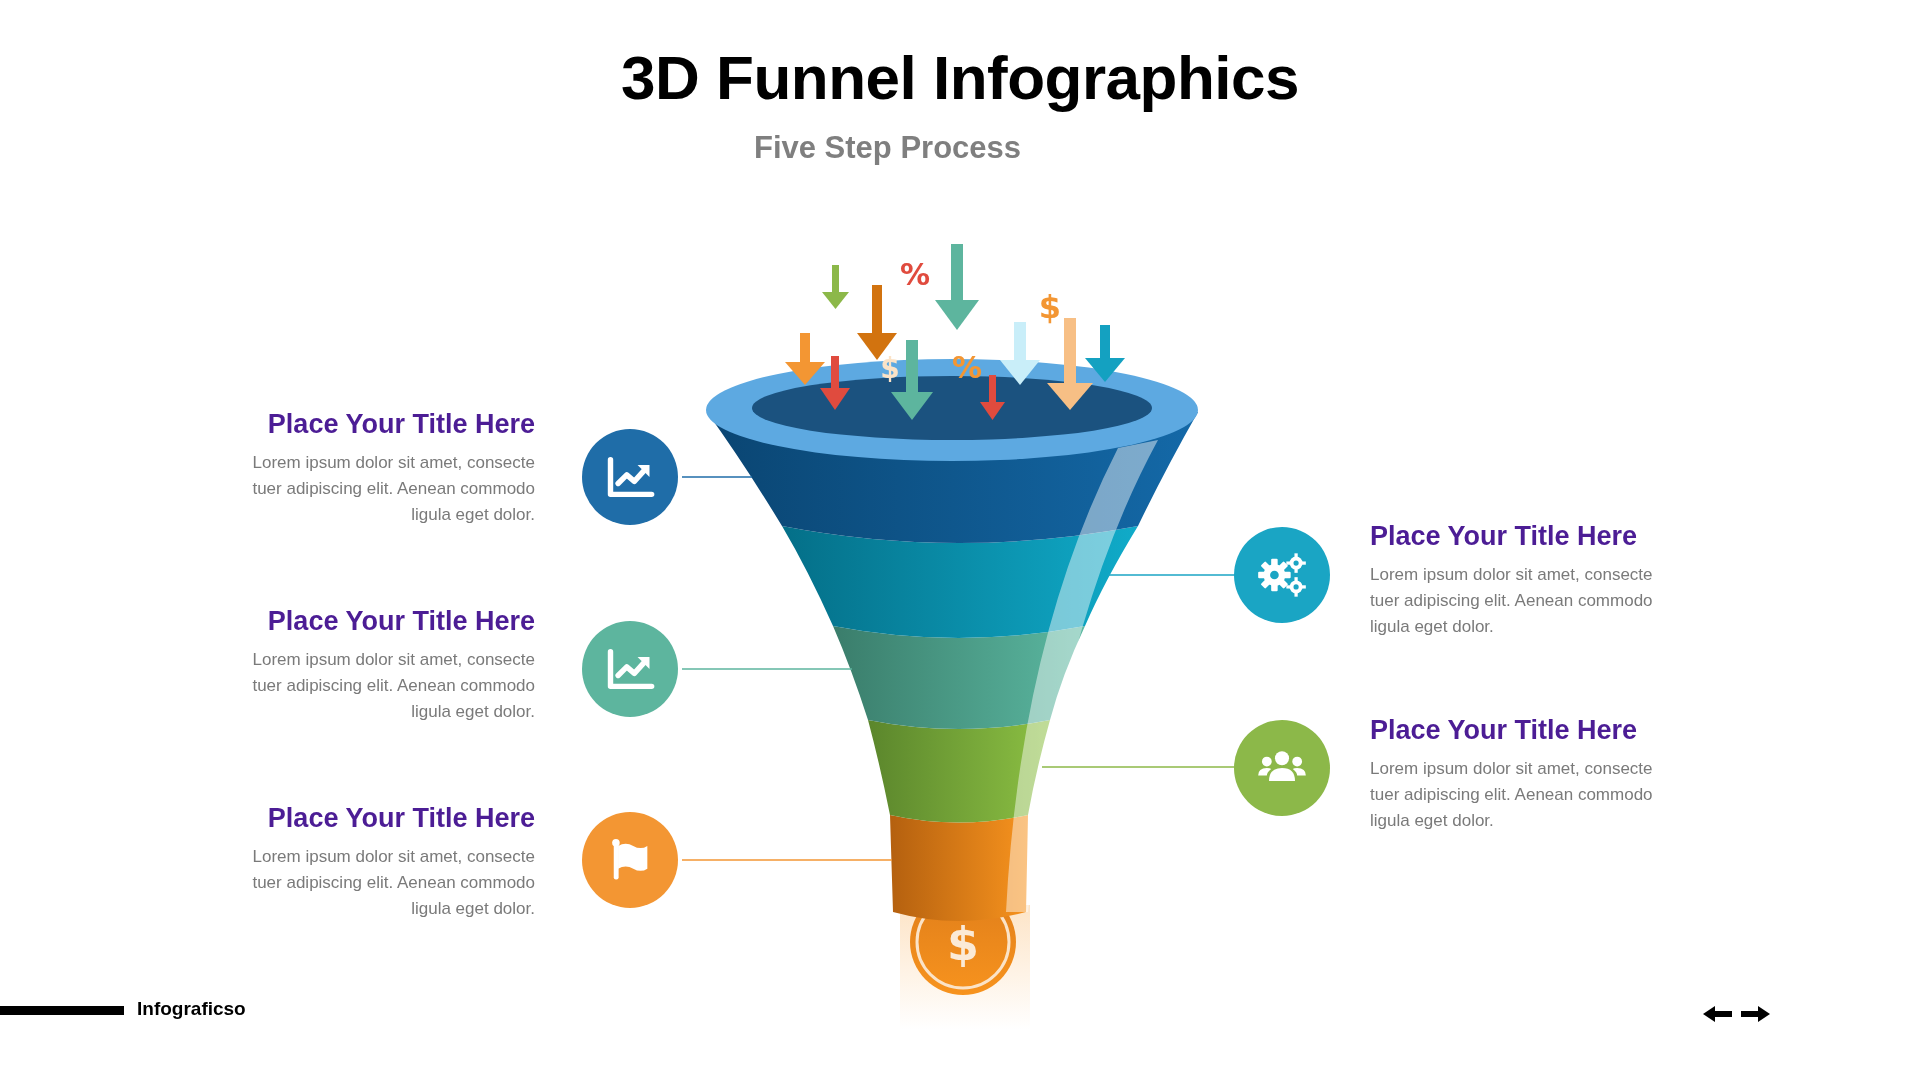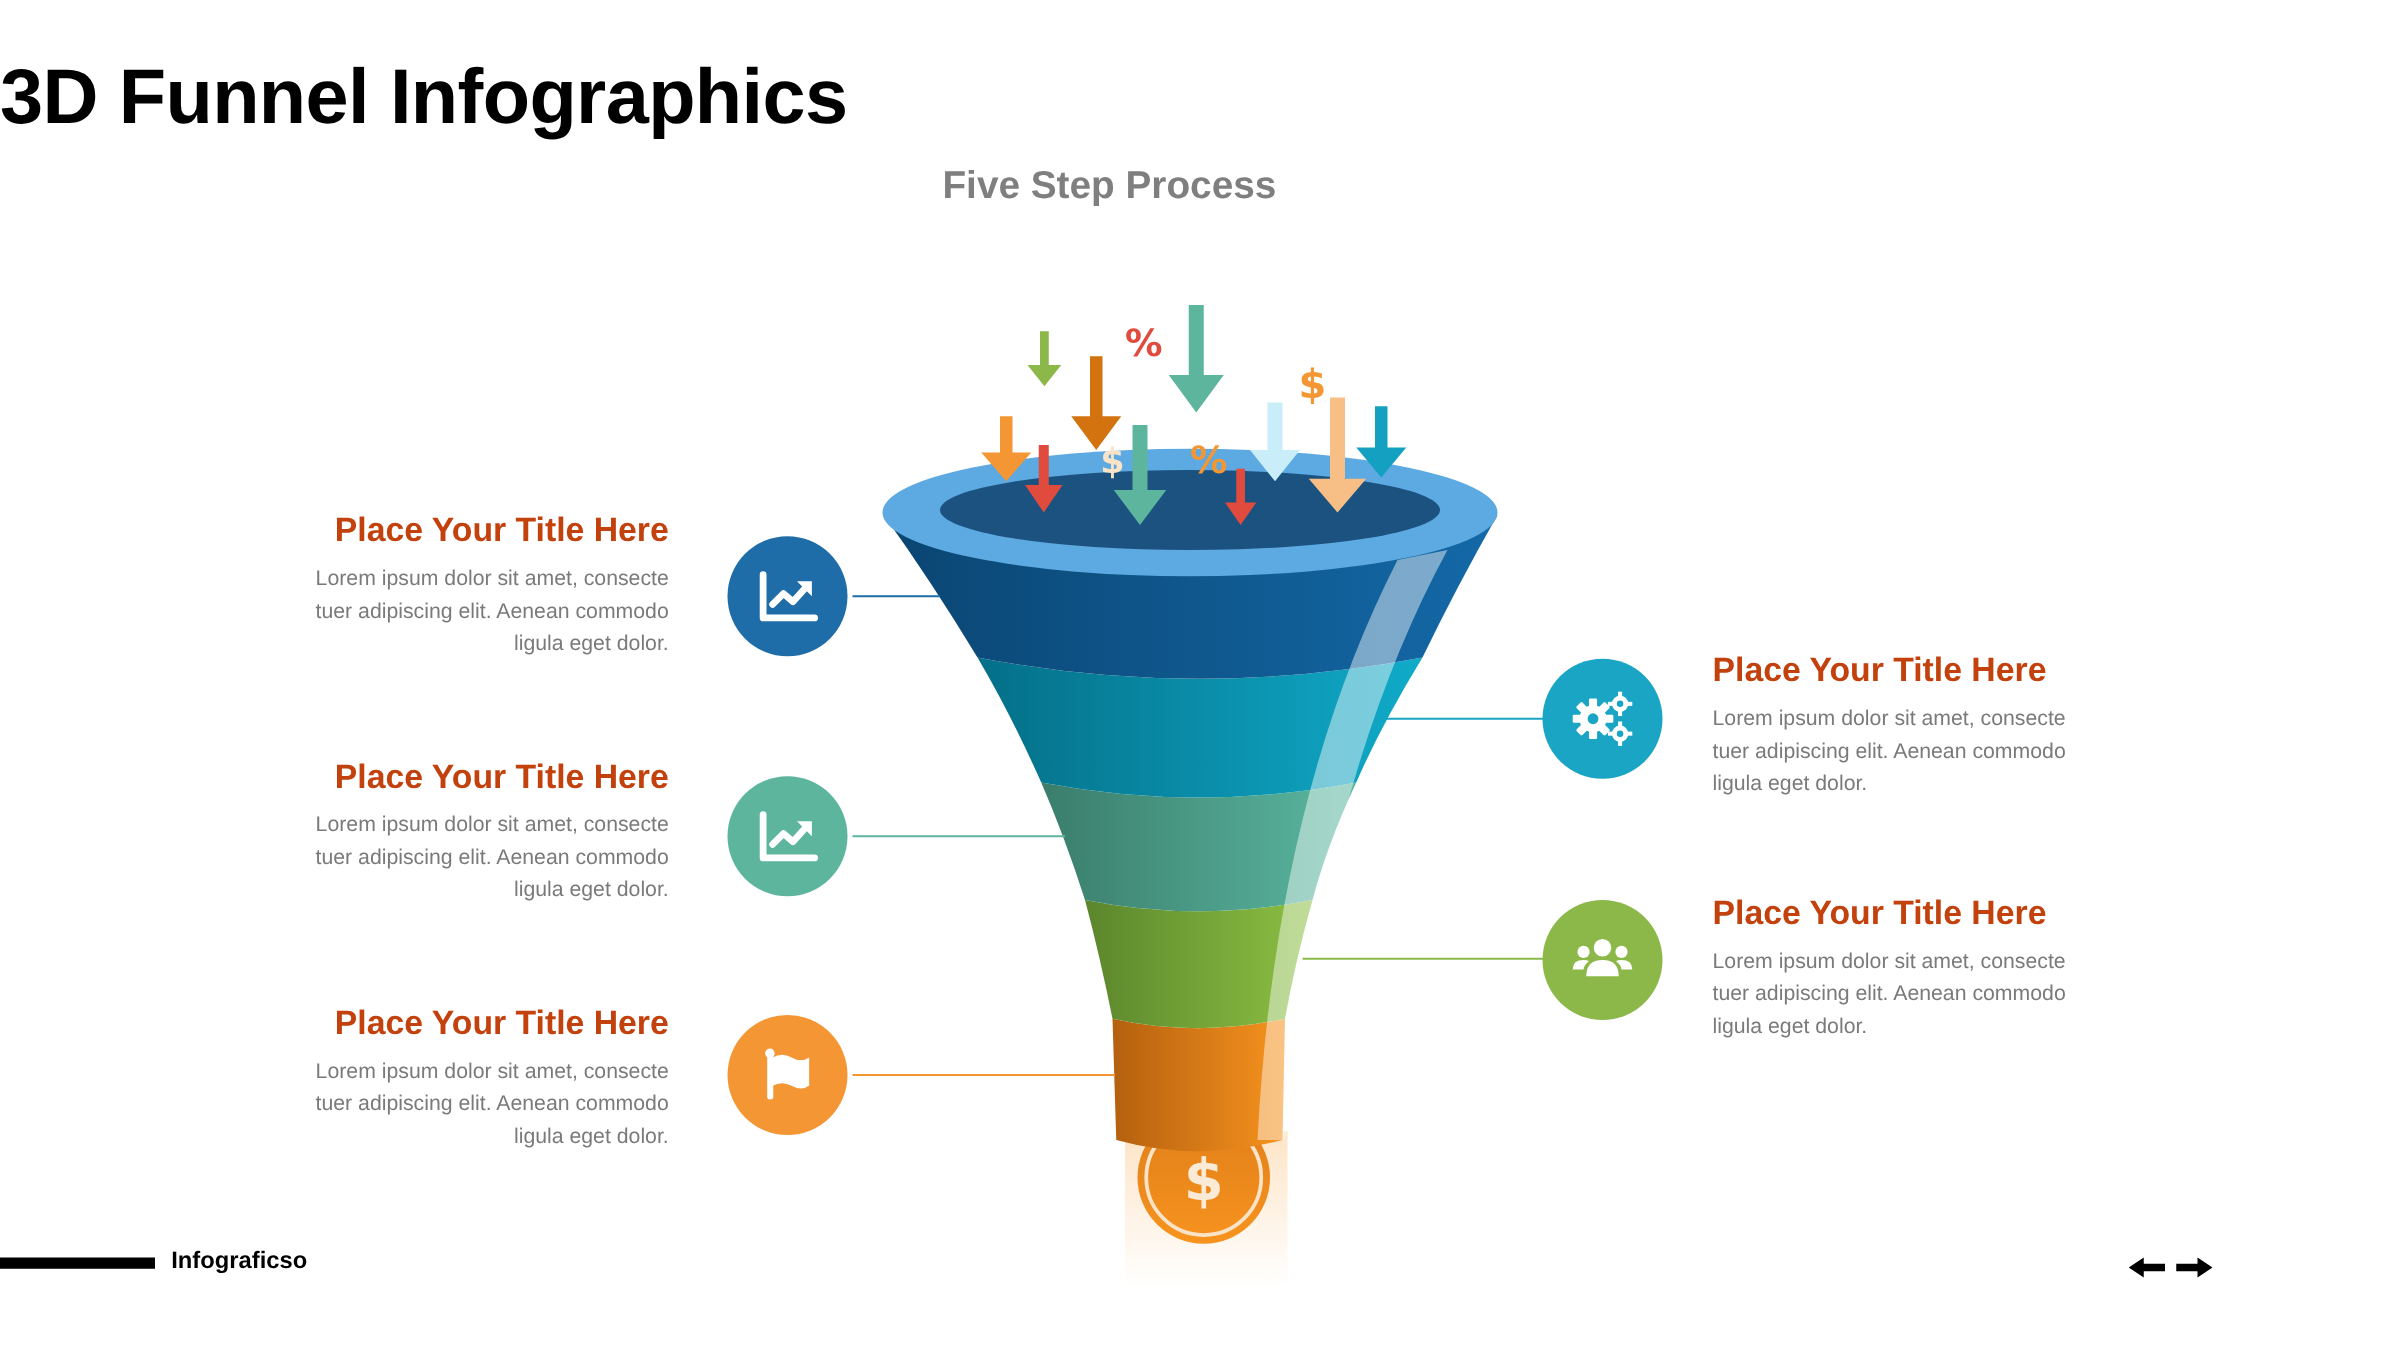--- a/index.html
+++ b/index.html
@@ -1,22 +1,22 @@
 <!DOCTYPE html>
 <html><head>
 <meta charset="utf-8">
 <style>
   html, body { margin:0; padding:0; background:#ffffff; }
   body { width:1920px; height:1080px; position:relative; overflow:hidden; font-family:"Liberation Sans", "DejaVu Sans", sans-serif; }
-  .title { position:absolute; left:0; width:1920px; top:42px; text-align:left; font-size:62px; font-weight:bold; color:#000; letter-spacing:-0.5px; }
+  .title { position:absolute; left:0; width:1920px; top:42px; text-align:center; font-size:62px; font-weight:bold; color:#000; letter-spacing:-0.5px; }
   .subtitle { position:absolute; left:0; width:1775px; top:130px; text-align:center; font-size:31px; font-weight:bold; color:#7f7f7f; }
   .block { position:absolute; width:380px; }
   .block.left { text-align:right; left:155px; }
   .block.right { text-align:left; left:1370px; }
-  .block .btitle { font-size:27px; font-weight:bold; color:#c2410c; margin:0 0 10px 0; line-height:32px; }
+  .block .btitle { font-size:27px; font-weight:bold; color:#4c1d95; margin:0 0 10px 0; line-height:32px; }
   .block .bdesc { font-size:17px; color:#7a7a7a; line-height:26px; }
   .circle { position:absolute; width:96px; height:96px; border-radius:50%; display:flex; align-items:center; justify-content:center; }
   .circle svg { width:52px; height:52px; }
   .funnel { position:absolute; left:0; top:0; width:1920px; height:1080px; pointer-events:none; }
   .footer-bar { position:absolute; left:0; top:1006px; width:124px; height:9px; background:#000; }
   .footer-brand { position:absolute; left:137px; top:998px; font-size:19px; font-weight:bold; color:#000; }
   .nav-arrow { position:absolute; top:1004px; width:30px; height:20px; cursor:pointer; }
 </style>
 </head>
 <body>

